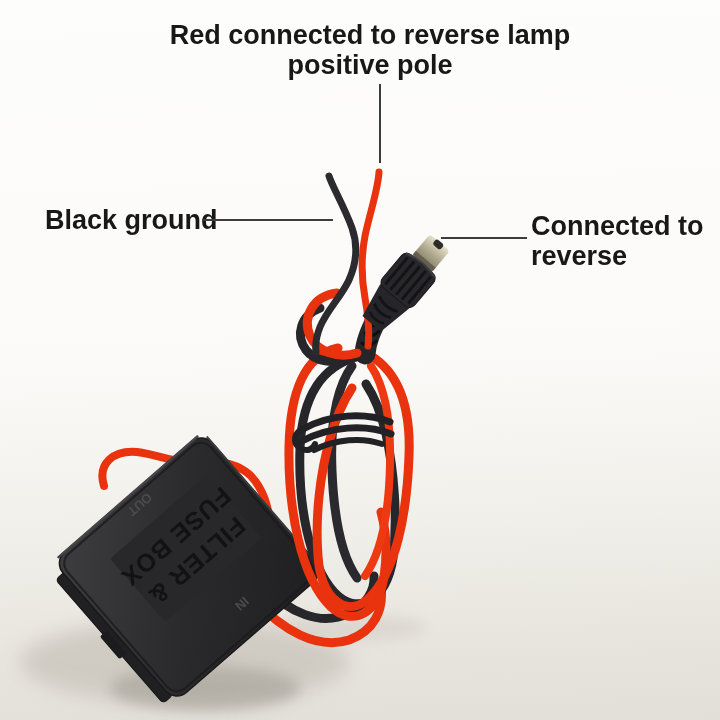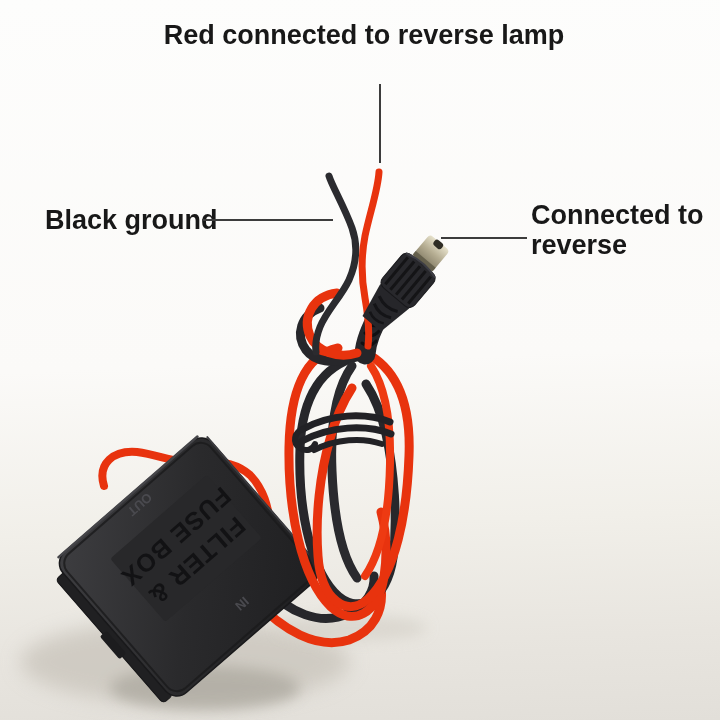--- a/index.html
+++ b/index.html
@@ -2,23 +2,23 @@
 <html><head>
 <meta charset="utf-8">
 <style>
   html,body{margin:0;padding:0;}
   body{width:720px;height:720px;overflow:hidden;
        font-family:"Liberation Sans", sans-serif;}
   .scene{position:relative;width:720px;height:720px;
          background:linear-gradient(178deg,#fdfdfc 0%,#fbfaf8 50%,#f1efe9 72%,#e8e5df 88%,#e2dfd9 100%);}
   .scene svg{position:absolute;left:0;top:0;}
   .ann{position:absolute;color:#181818;font-weight:bold;font-size:27px;line-height:30px;}
-  .ann-title{left:144px;top:20px;width:440px;text-align:center;}
+  .ann-title{left:150px;top:20px;width:440px;text-align:center;}
   .ann-left{left:45px;top:205px;}
-  .ann-right{left:531px;top:200px;}
+  .ann-right{left:531px;top:211px;}
   .pline{position:absolute;background:#3c3c3c;}
   .pline-v{left:379px;top:84px;width:2px;height:79px;}
   .pline-h1{left:202px;top:219px;width:131px;height:2px;}
   .pline-h2{left:441px;top:237px;width:86px;height:2px;}
   .svg-label-main{font-family:"Liberation Sans",sans-serif;font-weight:bold;font-size:25px;
                   letter-spacing:1px;fill:#121214;text-anchor:middle;}
   .svg-label-port{font-family:"Liberation Sans",sans-serif;font-weight:bold;font-size:13px;
                   fill:#4a4a4f;text-anchor:middle;}
 </style>
 </head>
@@ -113,20 +113,21 @@
         <line x1="0" y1="-31" x2="0" y2="6"></line>
           <line x1="7.5" y1="-31" x2="7.5" y2="6"></line>
         <line x1="15" y1="-30" x2="15" y2="5"></line>
       </g>
       <path d="M -19,-32 Q 0,-38 19,-32" stroke="#3d3d44" stroke-width="2" fill="none"></path>
     </g>
   </svg>
 
   <div class="ann ann-title">
     <div>Red connected to reverse lamp</div>
+    <div>positive pole</div>
   </div>
   <div class="pline pline-v"></div>
 
   <div class="ann ann-left">Black ground</div>
   <div class="pline pline-h1"></div>
 
   <div class="ann ann-right">
     <div>Connected to</div>
     <div>reverse</div>
   </div>

